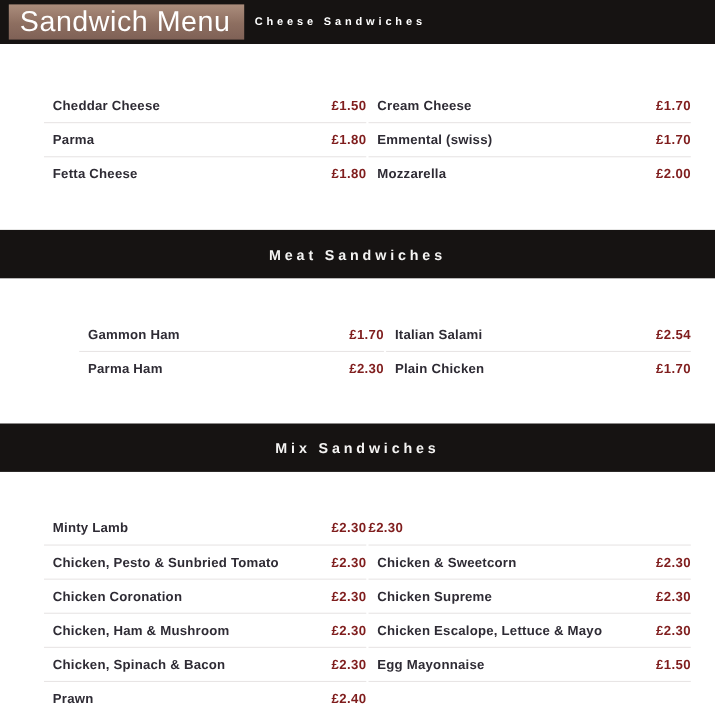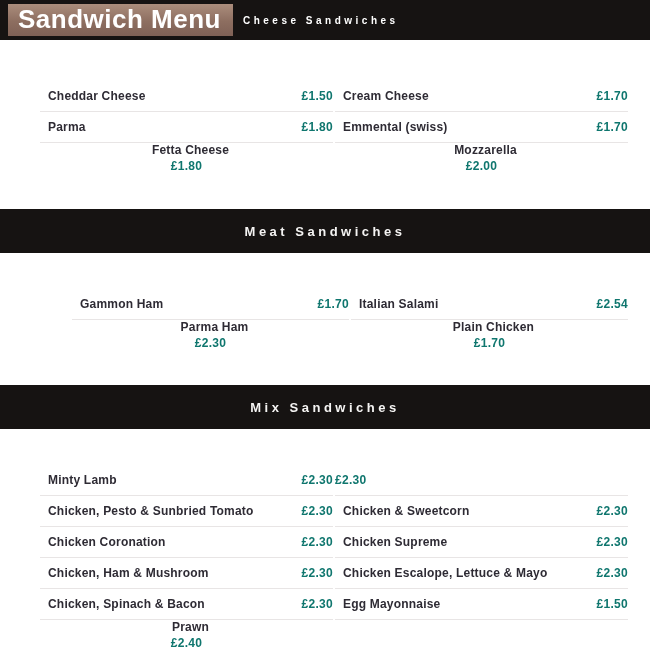--- a/index.html
+++ b/index.html
@@ -10,21 +10,21 @@
     overflow:hidden;
   }
   .topbar {
     height:40px; background:#161312;
     display:flex; align-items:center;
   }
   .chip {
     margin-left:8px;
     background:linear-gradient(180deg,#ab8d7c 0%, #8d6e60 55%, #7f6156 100%);
     color:#ffffff;
-    font-size:26px; font-weight:bold; letter-spacing:0.5px;
+    font-size:26px; font-weight:normal; letter-spacing:0.5px;
     line-height:31px; height:32px;
     padding:0 12px 0 10px;
     box-sizing:border-box;
     white-space:nowrap;
   }
   .topbar-section-title {
     color:#ffffff; font-size:10px; font-weight:bold;
     letter-spacing:3.5px; margin-left:10px; white-space:nowrap;
   }
   .section-bar {
@@ -38,28 +38,28 @@
     padding:36px 22px 35px 40px;
   }
   .section-0 .items { padding-top:41px; padding-bottom:36px; }
   .section-1 .items { padding-bottom:35px;margin-left:32px; }
   .section-2 .items { padding-bottom:0; }
   .row {
     height:30px;
     display:flex; align-items:center; justify-content:space-between;
     border-bottom:1px solid #e8e5e5;
   }
-  .col .row:last-child { border-bottom:none;flex-direction:column; }
+  .col .row:last-child { border-bottom:none; }
   .name {
     padding-left:8px;
     font-size:12px; font-weight:bold; color:#2e2b34;
     letter-spacing:0.2px; white-space:nowrap;
   }
   .price {
-    font-size:12px; font-weight:bold; color:#0f766e;
+    font-size:12px; font-weight:bold; color:#7f1d1d;
     letter-spacing:0.3px; white-space:nowrap;
   }
 </style>
 </head>
 <body>
 
 <div>
   <header class="topbar">
     <span class="chip">Sandwich Menu</span>
     <span class="topbar-section-title">Cheese Sandwiches</span>

